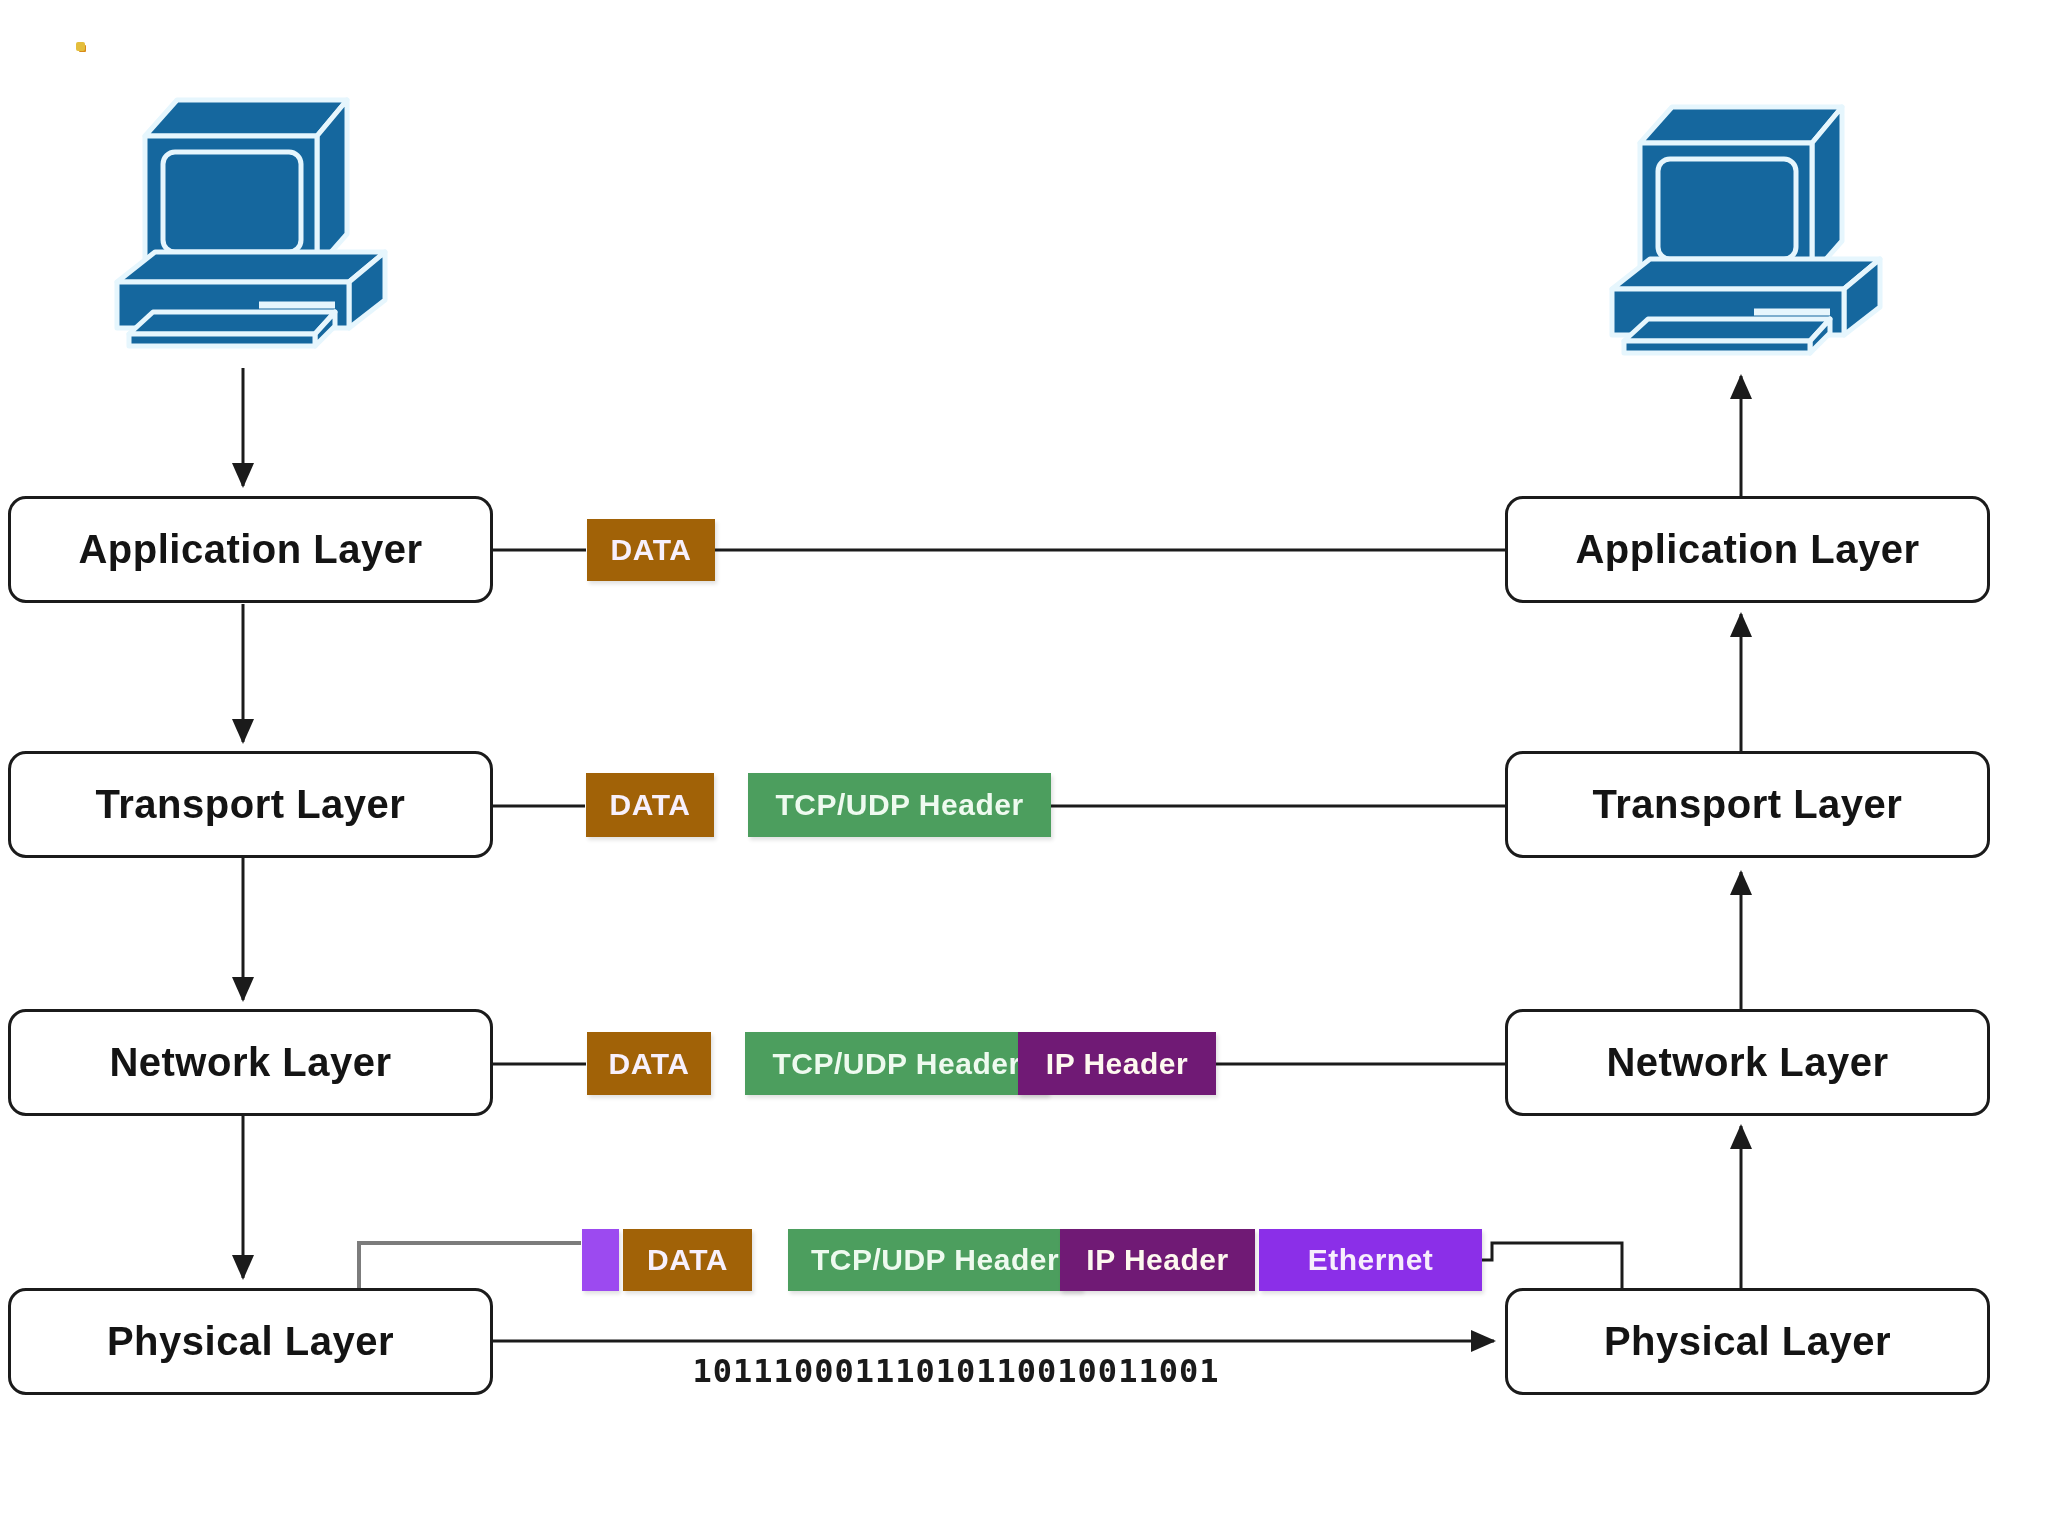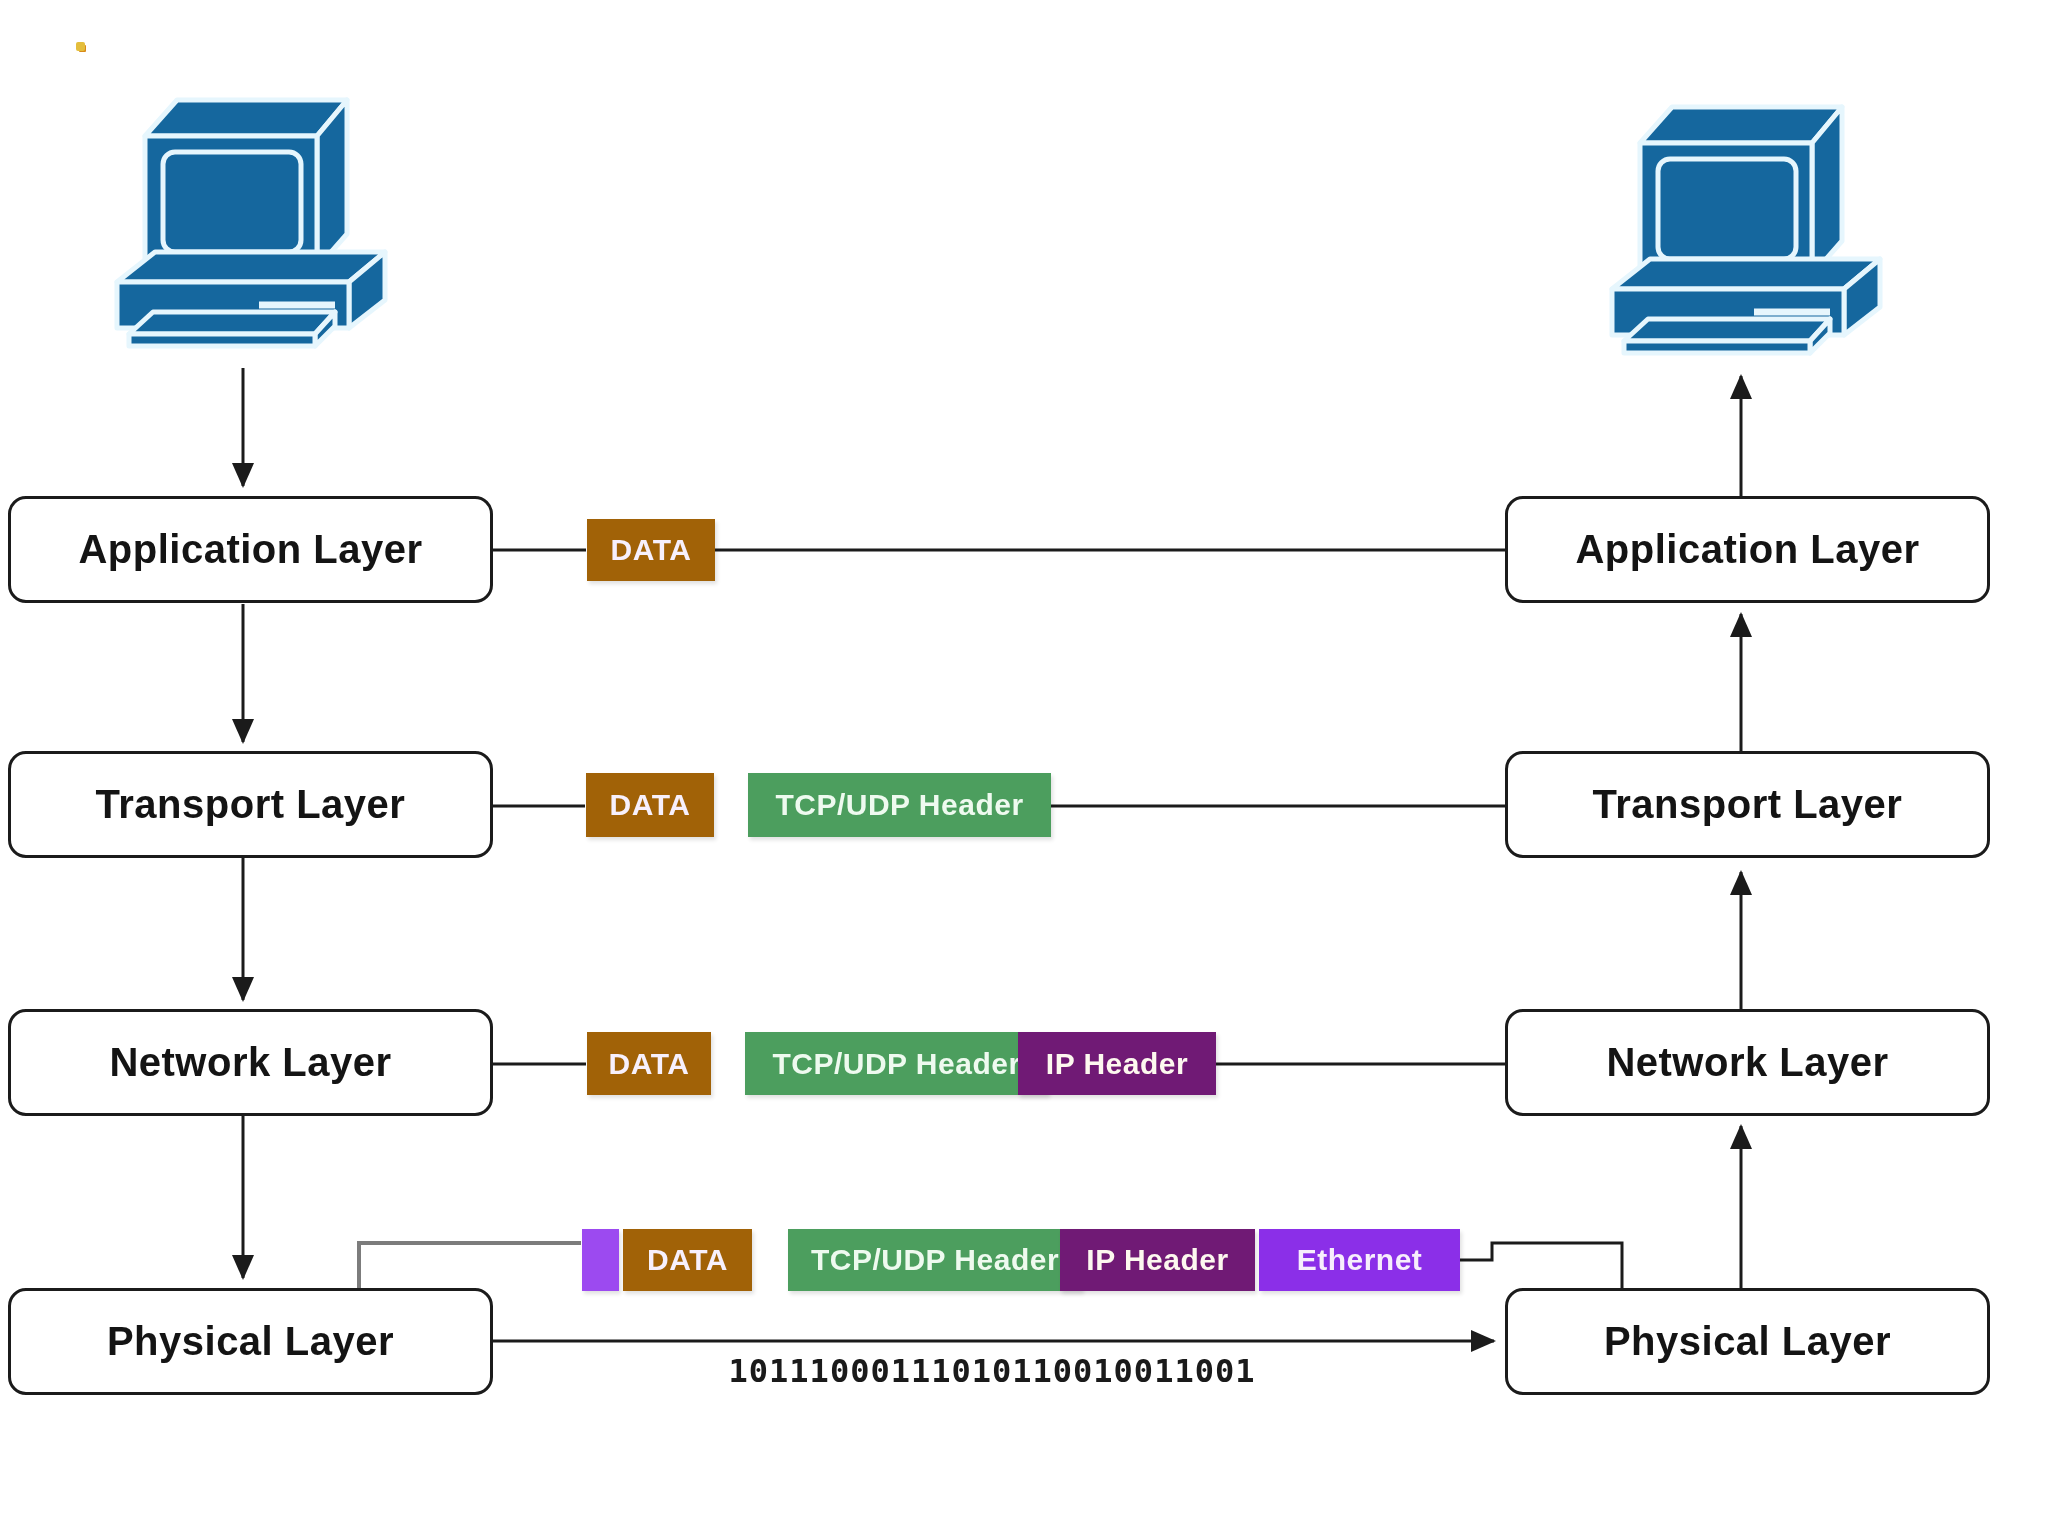--- a/index.html
+++ b/index.html
@@ -18,21 +18,21 @@
     position:absolute;box-sizing:border-box;display:flex;align-items:center;justify-content:center;
     color:#ffffff;font-weight:700;font-size:30px;letter-spacing:0.5px;
     box-shadow:2px 3px 4px rgba(0,0,0,0.12);
   }
   .c-data{background:#a16207;color:#f7f0fc;}
   .c-tcp{background:#4c9e5e;color:#eefaef;margin-left:32px;}
   .c-ip{background:#701a75;color:#fdf8ef;}
   .c-eth{background:#8b2fe8;color:#f7eefc;}
   .c-sliver{background:#9c4af0;}
   .binary{
-    position:absolute;left:692px;top:1352px;width:600px;text-align:center;
+    position:absolute;left:656px;top:1352px;width:600px;text-align:center;
     font-family:"DejaVu Sans Mono", monospace;font-weight:700;font-size:32px;color:#1a1a1a;
     letter-spacing:1px;white-space:nowrap;
   }
   .artifact-dot{
     position:absolute;left:76px;top:42px;width:9px;height:9px;border-radius:2px;
     background:#e4be3c;box-shadow:2px 2px 0 -1px #d98a19;
   }
 </style>
 </head>
 <body>
@@ -126,17 +126,17 @@
   <div class="pkt c-tcp" style="left:716px;top:773px;width:303px;height:64px;">TCP/UDP Header</div>
 
   <div class="pkt c-data" style="left:587px;top:1032px;width:124px;height:63px;">DATA</div>
   <div class="pkt c-tcp" style="left:713px;top:1032px;width:303px;height:63px;">TCP/UDP Header</div>
   <div class="pkt c-ip" style="left:1018px;top:1032px;width:198px;height:63px;">IP Header</div>
 
   <div class="pkt c-sliver" style="left:582px;top:1229px;width:37px;height:62px;"></div>
   <div class="pkt c-data" style="left:623px;top:1229px;width:129px;height:62px;">DATA</div>
   <div class="pkt c-tcp" style="left:756px;top:1229px;width:294px;height:62px;">TCP/UDP Header</div>
   <div class="pkt c-ip" style="left:1060px;top:1229px;width:195px;height:62px;">IP Header</div>
-  <div class="pkt c-eth" style="left:1259px;top:1229px;width:201px;height:62px;">Ethernet</div>
+  <div class="pkt c-eth" style="left:1259px;top:1229px;width:223px;height:62px;">Ethernet</div>
 
   <div class="binary">10111000111010110010011001</div>
 
 </div>
 
 </body></html>

